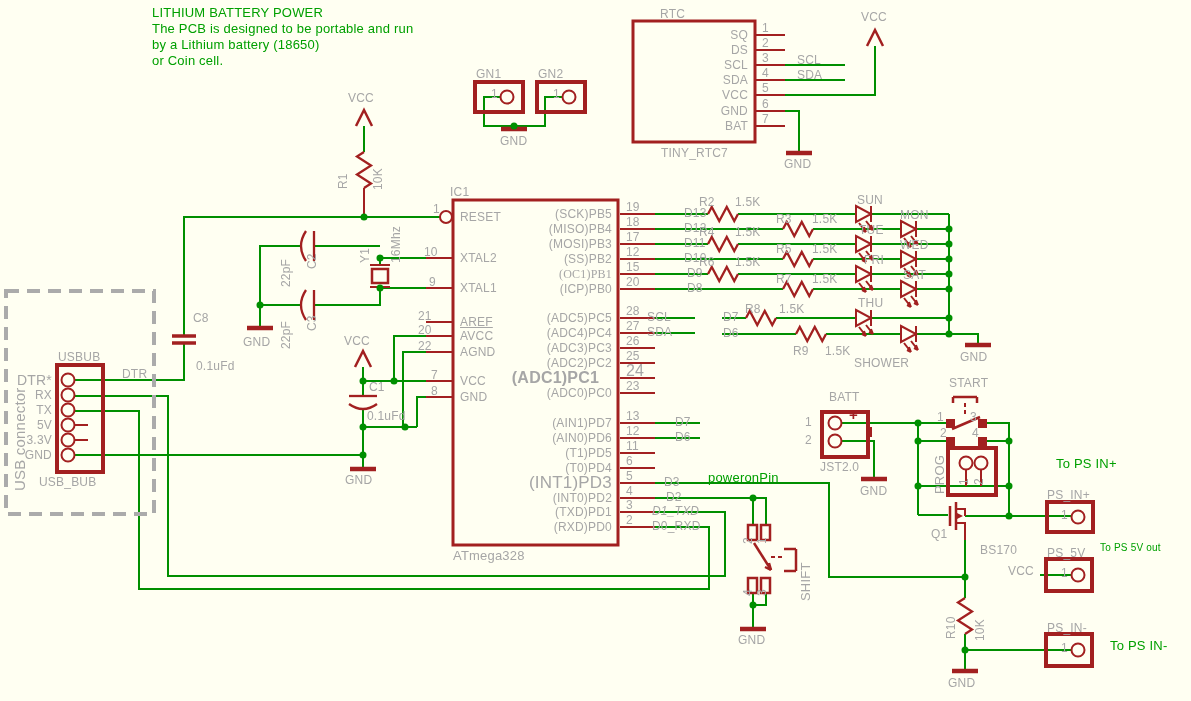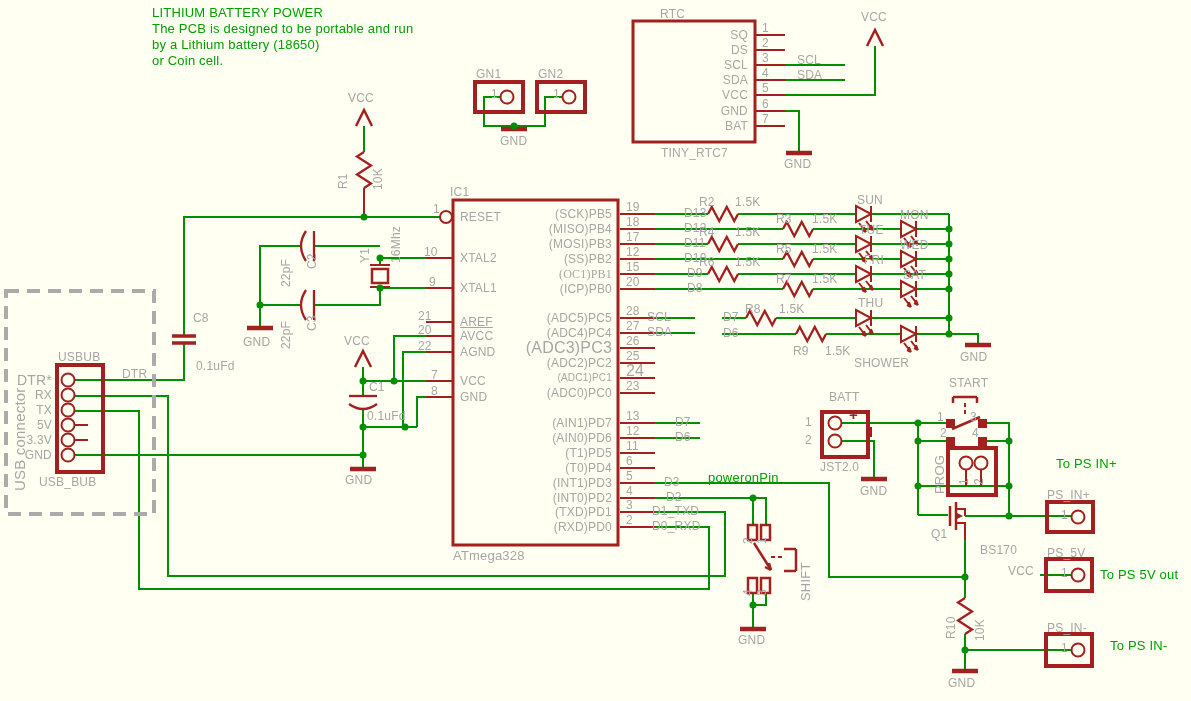--- a/index.html
+++ b/index.html
@@ -282,21 +282,21 @@
   </g>
 </svg>
 
 <div id="labels">
       <span class="lbl g2" style="font-size: 13px; left: 152px; top: 6px;">LITHIUM BATTERY POWER</span>
       <span class="lbl g2" style="font-size: 13px; left: 152px; top: 22px;">The PCB is designed to be portable and run</span>
       <span class="lbl g2" style="font-size: 13px; left: 152px; top: 38px;">by a Lithium battery (18650)</span>
       <span class="lbl g2" style="font-size: 13px; left: 152px; top: 54px;">or Coin cell.</span>
       <span class="lbl g2" style="font-size: 13px; left: 708px; top: 471px;">poweronPin</span>
       <span class="lbl g2" style="font-size: 13px; left: 1056px; top: 457px;">To PS IN+</span>
-      <span class="lbl g2" style="font-size: 13px; left: 1100px; top: 568px;">To PS 5V out</span>
+      <span class="lbl g2" style="font-size: 10px; left: 1100px; top: 541px;">To PS 5V out</span>
       <span class="lbl g2" style="font-size: 13px; left: 1110px; top: 639px;">To PS IN-</span>
       <span class="lbl g1" style="font-size: 12px; left: 348px; top: 91px;">VCC</span>
       <span class="lbl g1 rot" style="font-size: 12px; left: 336px; top: 189px;">R1</span>
       <span class="lbl g1 rot" style="font-size: 12px; left: 371px; top: 190px;">10K</span>
       <span class="lbl g1" style="font-size: 12px; left: 450px; top: 185px;">IC1</span>
       <span class="lbl g1" style="font-size: 13px; left: 453px; top: 549px;">ATmega328</span>
       <span class="lbl g1" style="font-size: 12px; left: 476px; top: 67px;">GN1</span>
       <span class="lbl g1" style="font-size: 12px; left: 538px; top: 67px;">GN2</span>
       <span class="lbl g1" style="font-size: 12px; left: 491px; top: 87px;">1</span>
       <span class="lbl g1" style="font-size: 12px; left: 553px; top: 87px;">1</span>
@@ -361,29 +361,29 @@
       <span class="lbl g1" style="font-size: 12px; left: 431px; top: 368px;">7</span>
       <span class="lbl g1" style="font-size: 12px; left: 431px; top: 384px;">8</span>
       <span class="lbl g1" style="font-size: 12px; right: 579px; top: 207px;">(SCK)PB5</span>
       <span class="lbl g1" style="font-size: 12px; right: 579px; top: 222px;">(MISO)PB4</span>
       <span class="lbl g1" style="font-size: 12px; right: 579px; top: 237px;">(MOSI)PB3</span>
       <span class="lbl g1" style="font-size: 12px; right: 579px; top: 252px;">(SS)PB2</span>
       <span class="lbl g1" style="font-size: 12px; right: 579px; top: 267px; font-family: Liberation Serif, serif;">(OC1)PB1</span>
       <span class="lbl g1" style="font-size: 12px; right: 579px; top: 282px;">(ICP)PB0</span>
       <span class="lbl g1" style="font-size: 12px; right: 579px; top: 311px;">(ADC5)PC5</span>
       <span class="lbl g1" style="font-size: 12px; right: 579px; top: 326px;">(ADC4)PC4</span>
-      <span class="lbl g1" style="font-size: 16px; right: 579px; top: 341px;">(ADC3)PC3</span>
+      <span class="lbl g1" style="font-size: 12px; right: 579px; top: 341px;">(ADC3)PC3</span>
       <span class="lbl g1" style="font-size: 12px; right: 579px; top: 356px;">(ADC2)PC2</span>
-      <span class="lbl g1" style="font-size: 10px; right: 579px; top: 371px;">(ADC1)PC1</span>
+      <span class="lbl g1" style="font-size: 16px; right: 592px; top: 371px; font-weight: bold;">(ADC1)PC1</span>
       <span class="lbl g1" style="font-size: 12px; right: 579px; top: 386px;">(ADC0)PC0</span>
       <span class="lbl g1" style="font-size: 12px; right: 579px; top: 416px;">(AIN1)PD7</span>
       <span class="lbl g1" style="font-size: 12px; right: 579px; top: 431px;">(AIN0)PD6</span>
       <span class="lbl g1" style="font-size: 12px; right: 579px; top: 446px;">(T1)PD5</span>
       <span class="lbl g1" style="font-size: 12px; right: 579px; top: 461px;">(T0)PD4</span>
-      <span class="lbl g1" style="font-size: 12px; right: 579px; top: 476px;">(INT1)PD3</span>
+      <span class="lbl g1" style="font-size: 17px; right: 579px; top: 476px;">(INT1)PD3</span>
       <span class="lbl g1" style="font-size: 12px; right: 579px; top: 491px;">(INT0)PD2</span>
       <span class="lbl g1" style="font-size: 12px; right: 579px; top: 505px;">(TXD)PD1</span>
       <span class="lbl g1" style="font-size: 12px; right: 579px; top: 520px;">(RXD)PD0</span>
       <span class="lbl g1" style="font-size: 12px; left: 626px; top: 200px;">19</span>
       <span class="lbl g1" style="font-size: 12px; left: 626px; top: 215px;">18</span>
       <span class="lbl g1" style="font-size: 12px; left: 626px; top: 230px;">17</span>
       <span class="lbl g1" style="font-size: 12px; left: 626px; top: 245px;">12</span>
       <span class="lbl g1" style="font-size: 12px; left: 626px; top: 260px;">15</span>
       <span class="lbl g1" style="font-size: 12px; left: 626px; top: 275px;">20</span>
       <span class="lbl g1" style="font-size: 12px; left: 626px; top: 304px;">28</span>
@@ -405,21 +405,21 @@
       <span class="lbl g1" style="font-size: 12px; left: 684px; top: 236px;">D11</span>
       <span class="lbl g1" style="font-size: 12px; left: 684px; top: 251px;">D10</span>
       <span class="lbl g1" style="font-size: 12px; left: 687px; top: 266px;">D9</span>
       <span class="lbl g1" style="font-size: 12px; left: 687px; top: 281px;">D8</span>
       <span class="lbl g1" style="font-size: 12px; left: 647px; top: 310px;">SCL</span>
       <span class="lbl g1" style="font-size: 12px; left: 647px; top: 325px;">SDA</span>
       <span class="lbl g1" style="font-size: 12px; left: 675px; top: 415px;">D7</span>
       <span class="lbl g1" style="font-size: 12px; left: 675px; top: 430px;">D6</span>
       <span class="lbl g1" style="font-size: 12px; left: 664px; top: 475px;">D3</span>
       <span class="lbl g1" style="font-size: 12px; left: 666px; top: 490px;">D2</span>
-      <span class="lbl g1" style="font-size: 12px; left: 652px; top: 504px;">D1_TXD</span>
+      <span class="lbl g1" style="font-size: 12px; left: 652px; top: 504px; font-style: italic;">D1_TXD</span>
       <span class="lbl g1" style="font-size: 12px; left: 652px; top: 519px;">D0_RXD</span>
       <span class="lbl g1" style="font-size: 12px; left: 723px; top: 310px;">D7</span>
       <span class="lbl g1" style="font-size: 12px; left: 723px; top: 326px;">D6</span>
       <span class="lbl g1" style="font-size: 12px; left: 699px; top: 195px;">R2</span>
       <span class="lbl g1" style="font-size: 12px; left: 735px; top: 195px;">1.5K</span>
       <span class="lbl g1" style="font-size: 12px; left: 776px; top: 212px;">R3</span>
       <span class="lbl g1" style="font-size: 12px; left: 812px; top: 212px;">1.5K</span>
       <span class="lbl g1" style="font-size: 12px; left: 699px; top: 225px;">R4</span>
       <span class="lbl g1" style="font-size: 12px; left: 735px; top: 225px;">1.5K</span>
       <span class="lbl g1" style="font-size: 12px; left: 776px; top: 242px;">R5</span>

